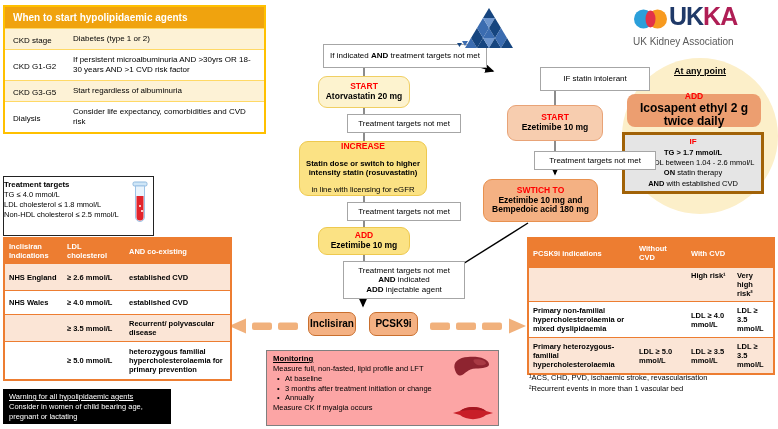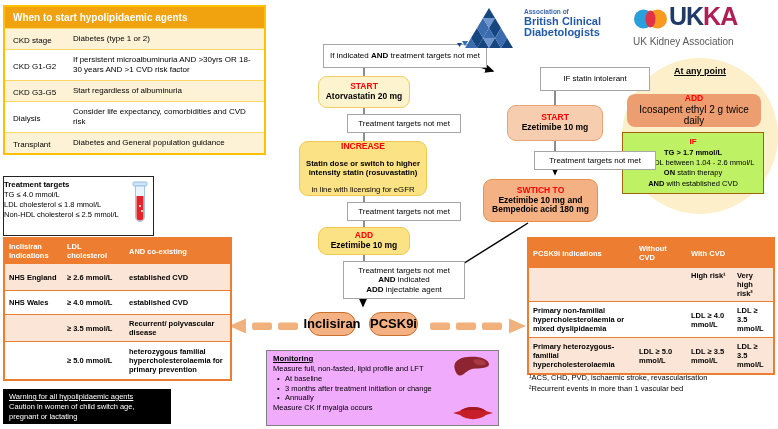--- a/index.html
+++ b/index.html
@@ -12,22 +12,22 @@
   .flowbox{position:absolute;display:flex;flex-direction:column;align-items:center;justify-content:center;
            text-align:center;line-height:1.15;box-sizing:border-box;}
   .wbox{background:#fff;border:1px solid #A6A6A6;font-size:8px;margin-left:40px;}
   .round{border-radius:9px;}
   .kw{color:#FF0000;font-weight:bold;font-size:8.5px;display:block;}
   .bt{font-weight:bold;font-size:8.5px;}
   .yellow1{background:#FDF3CF;border:1.5px solid #F0CF63;}
   .yellow2{background:#FBE284;border:1.5px solid #EEC94F;}
   .peach1{background:#F7CDAF;border:1.5px solid #E8A377;}
   .peach2{background:#F4B183;border:1.5px solid #E8914F;}
-  .orangebtn{background:#F4B183;border:1.5px solid #C96F2E;border-radius:12px;
-             font-weight:bold;font-size:13px;}
+  .orangebtn{background:#F4B183;border:1.5px solid #C96F2E;border-radius:7px;
+             font-weight:bold;font-size:10px;}
 
   
   .wts{left:3px;top:5px;width:263px;border:2px solid #FFC000;background:#fff;box-sizing:border-box;}
   .wts-head{background:#F0A30E;color:#fff;font-weight:bold;font-size:10px;padding:5px 8px;}
   .wts-row{display:flex;font-size:8px;border-top:1px solid #FFD966;align-items:center;}
   .wts-row:nth-child(even){background:#FDF2D6;}
   .wts-label{width:66px;flex:none;padding:5px 2px 2px 8px;box-sizing:border-box;}
   .wts-text{flex:1;padding:5px 6px 5px 2px;line-height:1.25;}
 
   
@@ -55,33 +55,33 @@
   .pcsk .c4{flex:1;}
   .pcsk .c34{width:86px;flex:none;}
   .fn{position:absolute;left:529px;top:372px;width:246px;font-size:7.5px;line-height:1.5;}
 
   
   .warn{left:3px;top:389px;width:168px;background:#000;color:#fff;font-size:7.5px;
         padding:3px 6px;line-height:1.3;box-sizing:border-box;}
   .warn .t{text-decoration:underline;}
 
   
-  .monitor{left:266px;top:350px;width:233px;height:76px;background:#f0abfc;border:1.3px solid #7F7F7F;
+  .monitor{left:266px;top:350px;width:233px;height:76px;background:#fca5a5;border:1.3px solid #7F7F7F;
            box-sizing:border-box;padding:3px 6px;font-size:7.5px;line-height:1.3;}
   .monitor .t{font-weight:bold;text-decoration:underline;font-size:7.8px;}
   .monitor ul{margin:0;padding:0;list-style:none;}
   .monitor li{padding-left:12px;position:relative;}
   .monitor li::before{content:"•";position:absolute;left:4px;}
 
   
   .circle{left:622px;top:58px;width:156px;height:156px;border-radius:50%;background:#FCEFC9;}
   .aap-title{left:622px;top:66px;width:156px;text-align:center;font-weight:bold;font-size:9px;
              text-decoration:underline;}
   .salmon{background:#EC9E70;border-radius:8px;}
-  .ifbox{background:#bef264;border:1px solid #a16207;font-size:7.5px;line-height:1.35;}
+  .ifbox{background:#e5e5e5;border:3px solid #a16207;font-size:7.5px;line-height:1.35;}
 
   
   .abcd-text{left:524px;top:9px;color:#2258A8;line-height:1.05;}
   .abcd-text .s{font-size:6.5px;font-weight:bold;color:#3A66AC;}
   .abcd-text .b{font-size:11px;font-weight:bold;}
   .ukka-word{left:669px;top:4px;font-size:25px;font-weight:bold;letter-spacing:-1px;line-height:1;}
   .ukka-word .uk{color:#1F3968;}
   .ukka-word .ka{color:#AF1E55;}
   .ukka-sub{left:633px;top:36px;font-size:10px;color:#5A5A5A;}
 </style>
@@ -122,21 +122,21 @@
       <rect x="456" y="322.5" width="20" height="7.5" rx="2"></rect>
       <rect x="482" y="322.5" width="20" height="7.5" rx="2"></rect>
       <polygon points="526,326 509,318.5 509,333.5"></polygon>
     </g>
   </svg>
 
   <div class="abs circle"></div>
   <div class="abs aap-title">At any point</div>
   <div class="flowbox salmon" style="left:627px;top:94px;width:134px;height:33px;padding:2px;">
     <span class="kw">ADD</span>
-    <span style="font-weight:normal;font-size:10px;">Icosapent ethyl 2 g twice daily</span>
+    <span style="font-weight:bold;font-size:12px;">Icosapent ethyl 2 g twice daily</span>
   </div>
   <div class="flowbox ifbox" style="left:622px;top:132px;width:142px;height:62px;padding:2px;">
     <span class="kw" style="font-size:8px;">IF</span>
     <span style="font-weight:bold;">TG &gt; 1.7 mmol/L</span>
     <span><b>AND</b><span> LDL between 1.04 - 2.6 mmol/L</span></span>
     <span><b>ON</b><span> statin therapy</span></span>
     <span><b>AND</b><span> with established CVD</span></span>
   </div>
 
   <div class="abs wts">
@@ -151,24 +151,20 @@
         <div class="wts-text">If persistent microalbuminuria AND &gt;30yrs OR 18-30 years AND &gt;1 CVD risk factor</div>
       </div>
       <div class="wts-row" style="background:#FDF2D6;">
         <div class="wts-label">CKD G3-G5</div>
         <div class="wts-text">Start regardless of albuminuria</div>
       </div>
       <div class="wts-row" style="background:#fff;">
         <div class="wts-label">Dialysis</div>
         <div class="wts-text">Consider life expectancy, comorbidities and CVD risk</div>
       </div>
-      <div class="wts-row" style="background:#FDF2D6;">
-        <div class="wts-label">Transplant</div>
-        <div class="wts-text">Diabetes and General population guidance</div>
-      </div>
     </div>
   </div>
 
   <div class="abs targets">
     <div class="t">Treatment targets</div>
     <div>TG ≤ 4.0 mmol/L</div>
     <div>LDL cholesterol ≤ 1.8 mmol/L</div>
     <div>Non-HDL cholesterol ≤ 2.5 mmol/L</div>
     <svg class="abs" width="16" height="44" style="right:5px;top:4px;" viewBox="0 0 16 44">
       <rect x="1" y="1" width="14" height="4" rx="1.5" fill="#CFE6F7" stroke="#8FB9DE" stroke-width="1"></rect>
@@ -202,21 +198,21 @@
     </div>
     <div class="orow" style="min-height:38px;">
       <div class="ocell c1"></div>
       <div class="ocell c2">≥ 5.0 mmol/L</div>
       <div class="ocell c3">heterozygous familial hypercholesterolaemia for primary prevention</div>
     </div>
   </div>
 
   <div class="abs warn">
     <div class="t">Warning for all hypolipidaemic agents</div>
-    <div>Caution in women of child switch age, pregnant or lactating</div>
+    <div>Consider in women of child bearing age, pregnant or lactating</div>
   </div>
 
   <div class="flowbox wbox" style="left:283px;top:44px;width:164px;height:24px;flex-direction:row;">
     <span><span>If indicated </span><b>AND</b><span> treatment targets not met</span></span>
   </div>
 
   <div class="flowbox yellow1 round" style="left:318px;top:76px;width:92px;height:32px;">
     <span class="kw">START</span>
     <span class="bt">Atorvastatin 20 mg</span>
   </div>
@@ -336,25 +332,20 @@
       <polygon points="14,32 26,32 20,42" fill="#16457F"></polygon>
       <polygon points="26,32 32,42 20,42" fill="#16457F"></polygon>
       <polygon points="26,32 38,32 32,42" fill="#6E96CE"></polygon>
       <polygon points="38,32 44,42 32,42" fill="#16457F"></polygon>
       <polygon points="38,32 50,32 44,42" fill="#3B6CB0"></polygon>
       <polygon points="50,32 56,42 44,42" fill="#16457F"></polygon>
       <polygon points="5,35 11,35 8,40" fill="#3B6CB0"></polygon>
       <polygon points="0,37 5,37 2.5,41" fill="#16457F"></polygon>
     </g>
   </svg>
-  <div class="abs abcd-text">
-    <div class="s">Association of</div>
-    <div class="b">British Clinical</div>
-    <div class="b">Diabetologists</div>
-  </div>
 
   <svg class="abs" width="36" height="34" style="left:633px;top:3px;" viewBox="0 0 36 34">
     <circle cx="10.5" cy="16" r="9.5" fill="#2B9FDA"></circle>
     <circle cx="24.5" cy="16" r="9.5" fill="#F79A1F"></circle>
     <ellipse cx="17.5" cy="16" rx="5" ry="8.5" fill="#E23248"></ellipse>
   </svg>
   <div class="abs ukka-word">
     <span class="uk">UK</span><span class="ka">KA</span>
   </div>
   <div class="abs ukka-sub">UK Kidney Association</div>

